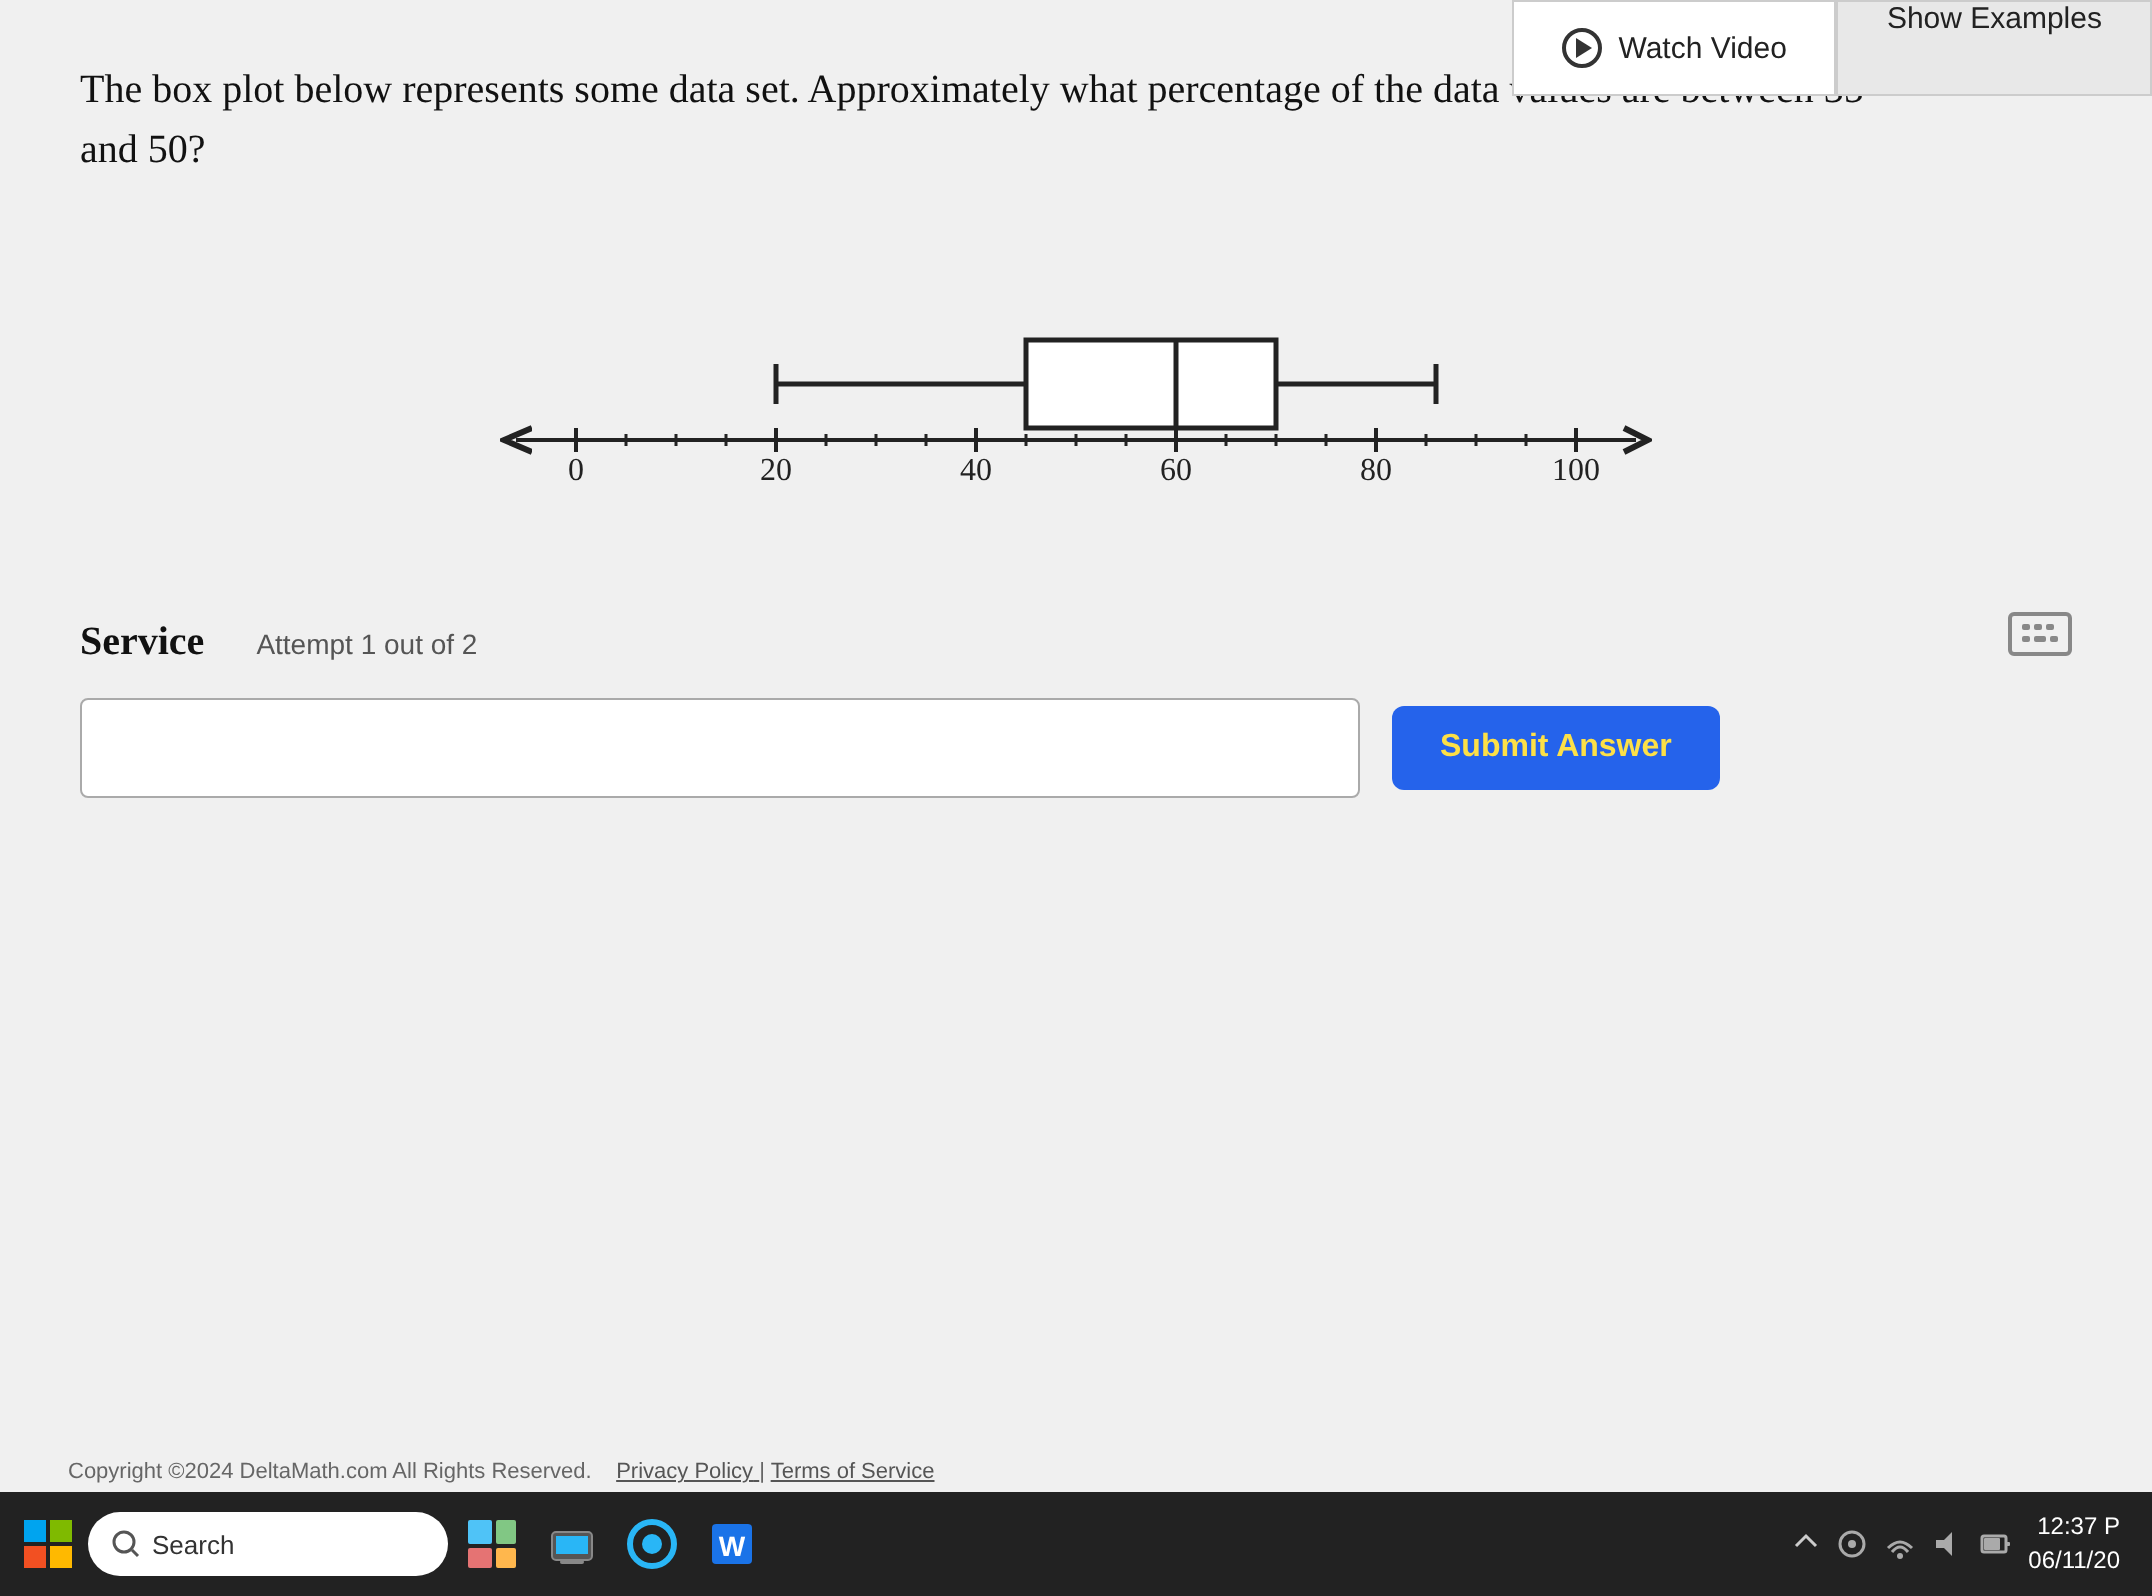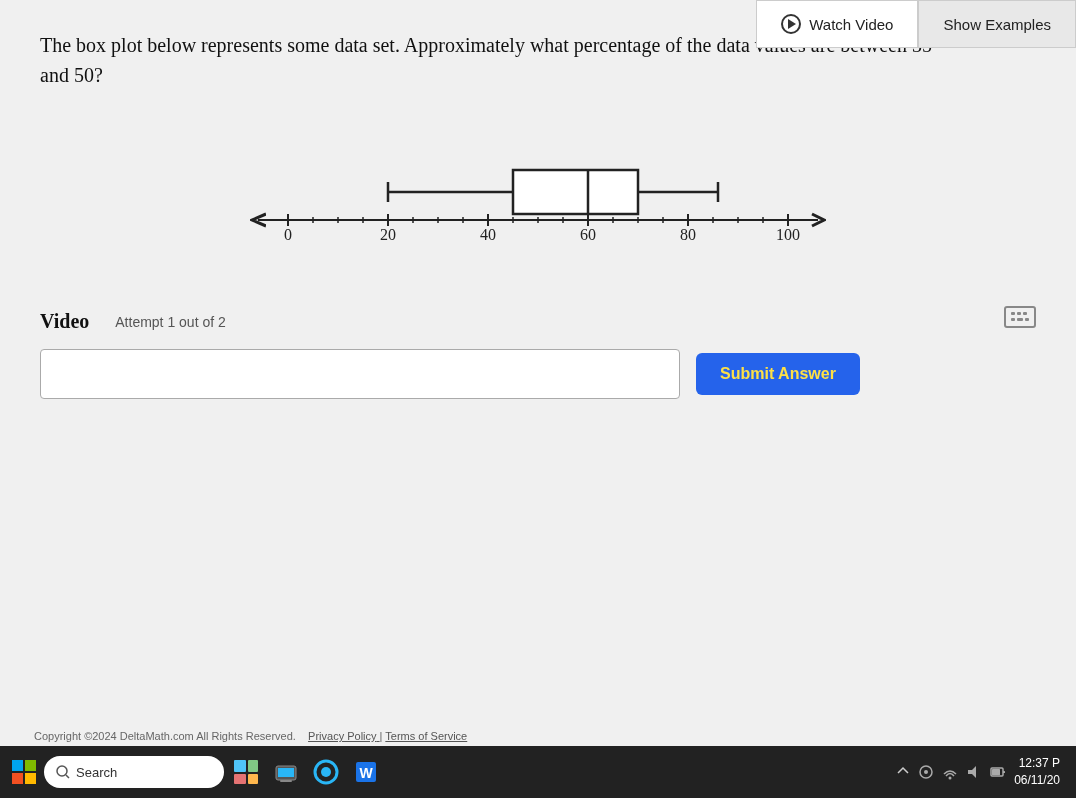--- a/index.html
+++ b/index.html
@@ -47,21 +47,21 @@
     .play-triangle {
       width: 0;
       height: 0;
       border-top: 5px solid transparent;
       border-bottom: 5px solid transparent;
       border-left: 8px solid #333;
       margin-left: 2px;
     }
     .show-examples-btn {
       display: flex;
-      align-items: center;
+      align-items: flex-start;
       padding: 0 24px;
       background: #e8e8e8;
       border: 1px solid #ccc;
       cursor: pointer;
       font-family: Arial, sans-serif;
       font-size: 15px;
       color: #222;
     }
 
     
@@ -326,21 +326,21 @@
 
       <line x1="410" y1="52" x2="490" y2="52" stroke="#222" stroke-width="2.5"></line>
 
       <line x1="490" y1="42" x2="490" y2="62" stroke="#222" stroke-width="2.5"></line>
 
     </svg>
   </div>
 
   <div class="answer-section">
     <div class="answer-header-row">
-      <span class="answer-label">Video</span>
+      <span class="answer-label">Service</span>
       <span class="attempt-text">Attempt 1 out of 2</span>
       <div class="keyboard-float">
         <div class="keyboard-icon">
           <svg width="20" height="12">
             <rect x="1" y="1" width="4" height="3" rx="1" fill="#888"></rect>
             <rect x="7" y="1" width="4" height="3" rx="1" fill="#888"></rect>
             <rect x="13" y="1" width="4" height="3" rx="1" fill="#888"></rect>
             <rect x="1" y="7" width="4" height="3" rx="1" fill="#888"></rect>
             <rect x="7" y="7" width="6" height="3" rx="1" fill="#888"></rect>
             <rect x="15" y="7" width="4" height="3" rx="1" fill="#888"></rect>

